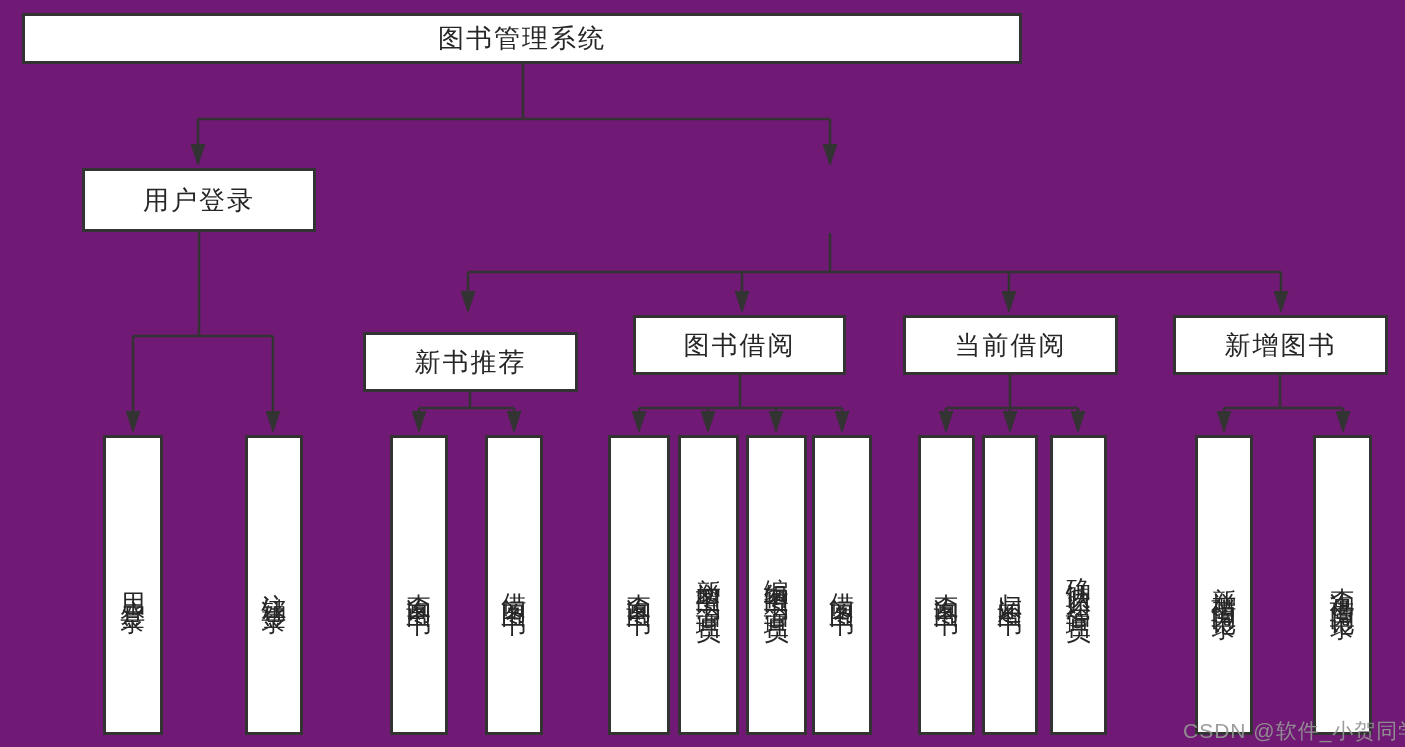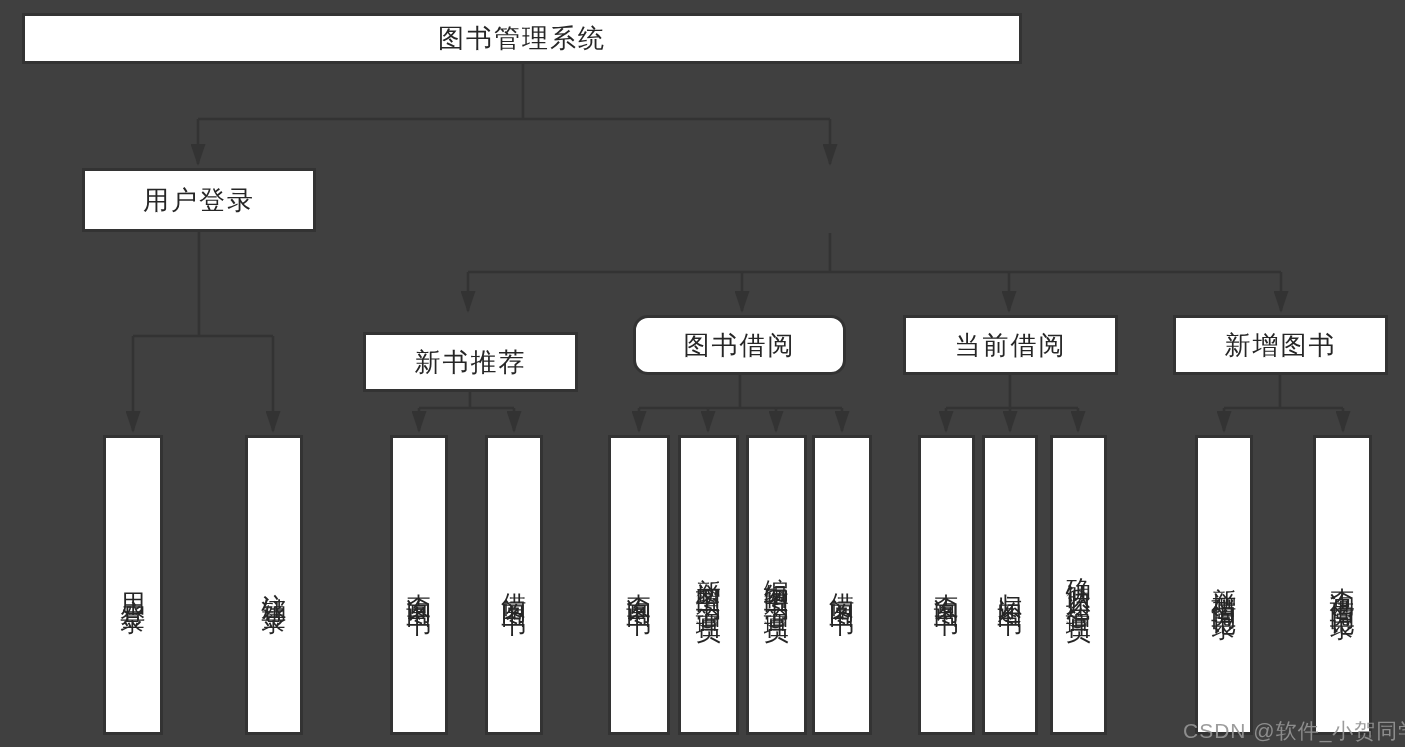--- a/index.html
+++ b/index.html
@@ -4,21 +4,21 @@
 <style>
   html, body {
     margin: 0;
     padding: 0;
     background: #ffffff;
   }
   .stage {
     position: relative;
     width: 1405px;
     height: 747px;
-    background: #404040;
+    background: #701a75;
     overflow: hidden;
     font-family: "Liberation Sans", sans-serif;
   }
   svg.connectors {
     position: absolute;
     left: 0;
     top: 0;
     z-index: 1;
   }
   .node {
@@ -108,21 +108,21 @@
     <span>图书管理系统</span>
   </div>
 
   <div class="node h" style="left:82px; top:168px; width:234px; height:64px;">
     <span>用户登录</span>
   </div>
 
   <div class="node h" style="left:363px; top:332px; width:215px; height:60px;">
     <span>新书推荐</span>
   </div>
-  <div class="node h" style="left:633px; top:315px; width:213px; height:60px;border-radius:15px;">
+  <div class="node h" style="left:633px; top:315px; width:213px; height:60px;">
     <span>图书借阅</span>
   </div>
   <div class="node h" style="left:903px; top:315px; width:215px; height:60px;">
     <span>当前借阅</span>
   </div>
   <div class="node h" style="left:1173px; top:315px; width:215px; height:60px;">
     <span>新增图书</span>
   </div>
 
   <div class="node v" style="left:103px; top:435px; width:60px; height:300px;">

